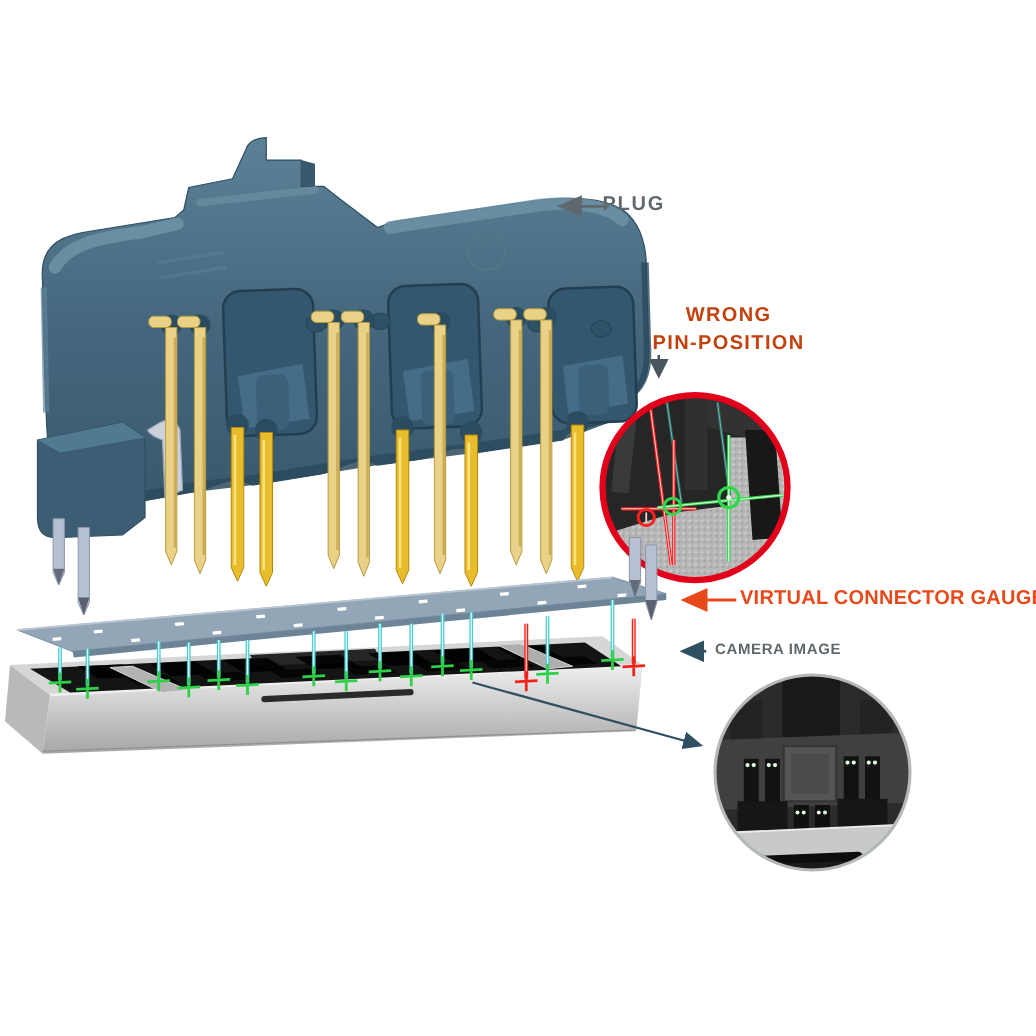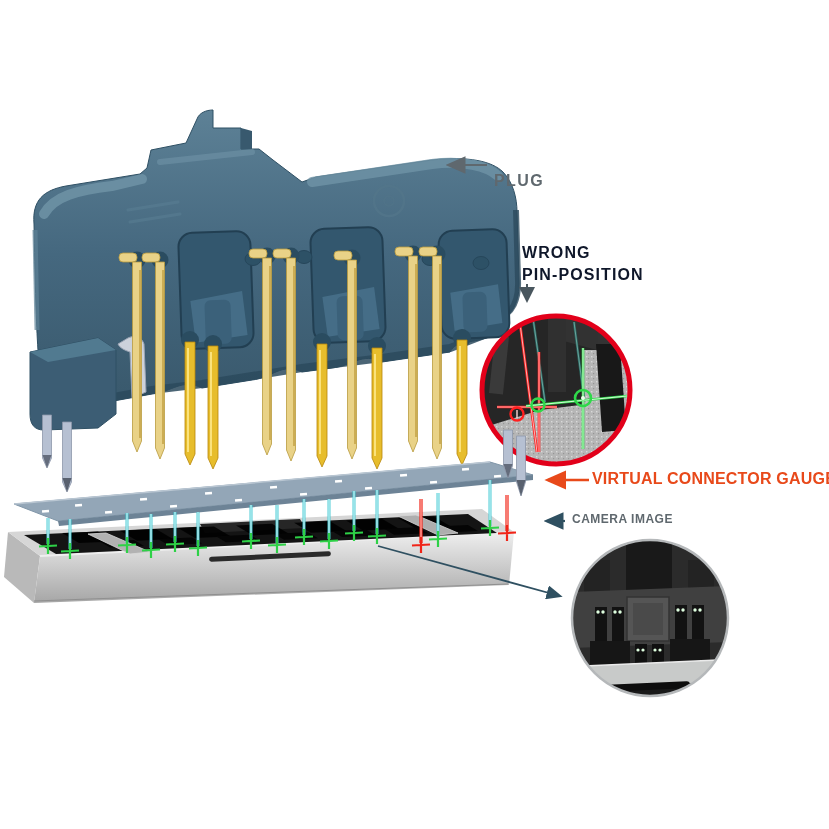--- a/index.html
+++ b/index.html
@@ -2,22 +2,22 @@
 <html><head>
 <meta charset="utf-8">
 <style>
   html,body{margin:0;padding:0;background:#fff;}
   .canvas{
     position:relative;width:829px;height:829px;background:#ffffff;overflow:hidden;
     font-family:"Liberation Sans", sans-serif;
   }
   .canvas svg{position:absolute;left:0;top:0;}
   .anno{position:absolute;font-weight:bold;white-space:nowrap;}
-  .anno-plug{left:494px;top:155px;font-size:16px;letter-spacing:1.4px;color:#5f686e;margin-top:17px;}
-  .anno-wrong{left:522px;top:242px;font-size:16px;letter-spacing:1.1px;color:#0f172a;line-height:22px;}
+  .anno-plug{left:482px;top:155px;font-size:16px;letter-spacing:1.4px;color:#5f686e;}
+  .anno-wrong{left:522px;top:242px;font-size:16px;letter-spacing:1.1px;color:#c2410c;line-height:22px;text-align:center;}
   .anno-virtual{left:592px;top:470px;font-size:16px;letter-spacing:0.2px;color:#e8491a;}
   .anno-camera{left:572px;top:512px;font-size:12px;letter-spacing:0.5px;color:#5f686e;}
 </style>
 </head>
 <body>
 
 <div class="canvas">
 
 <svg width="829" height="829" viewBox="0 0 829 829">
   <defs>

